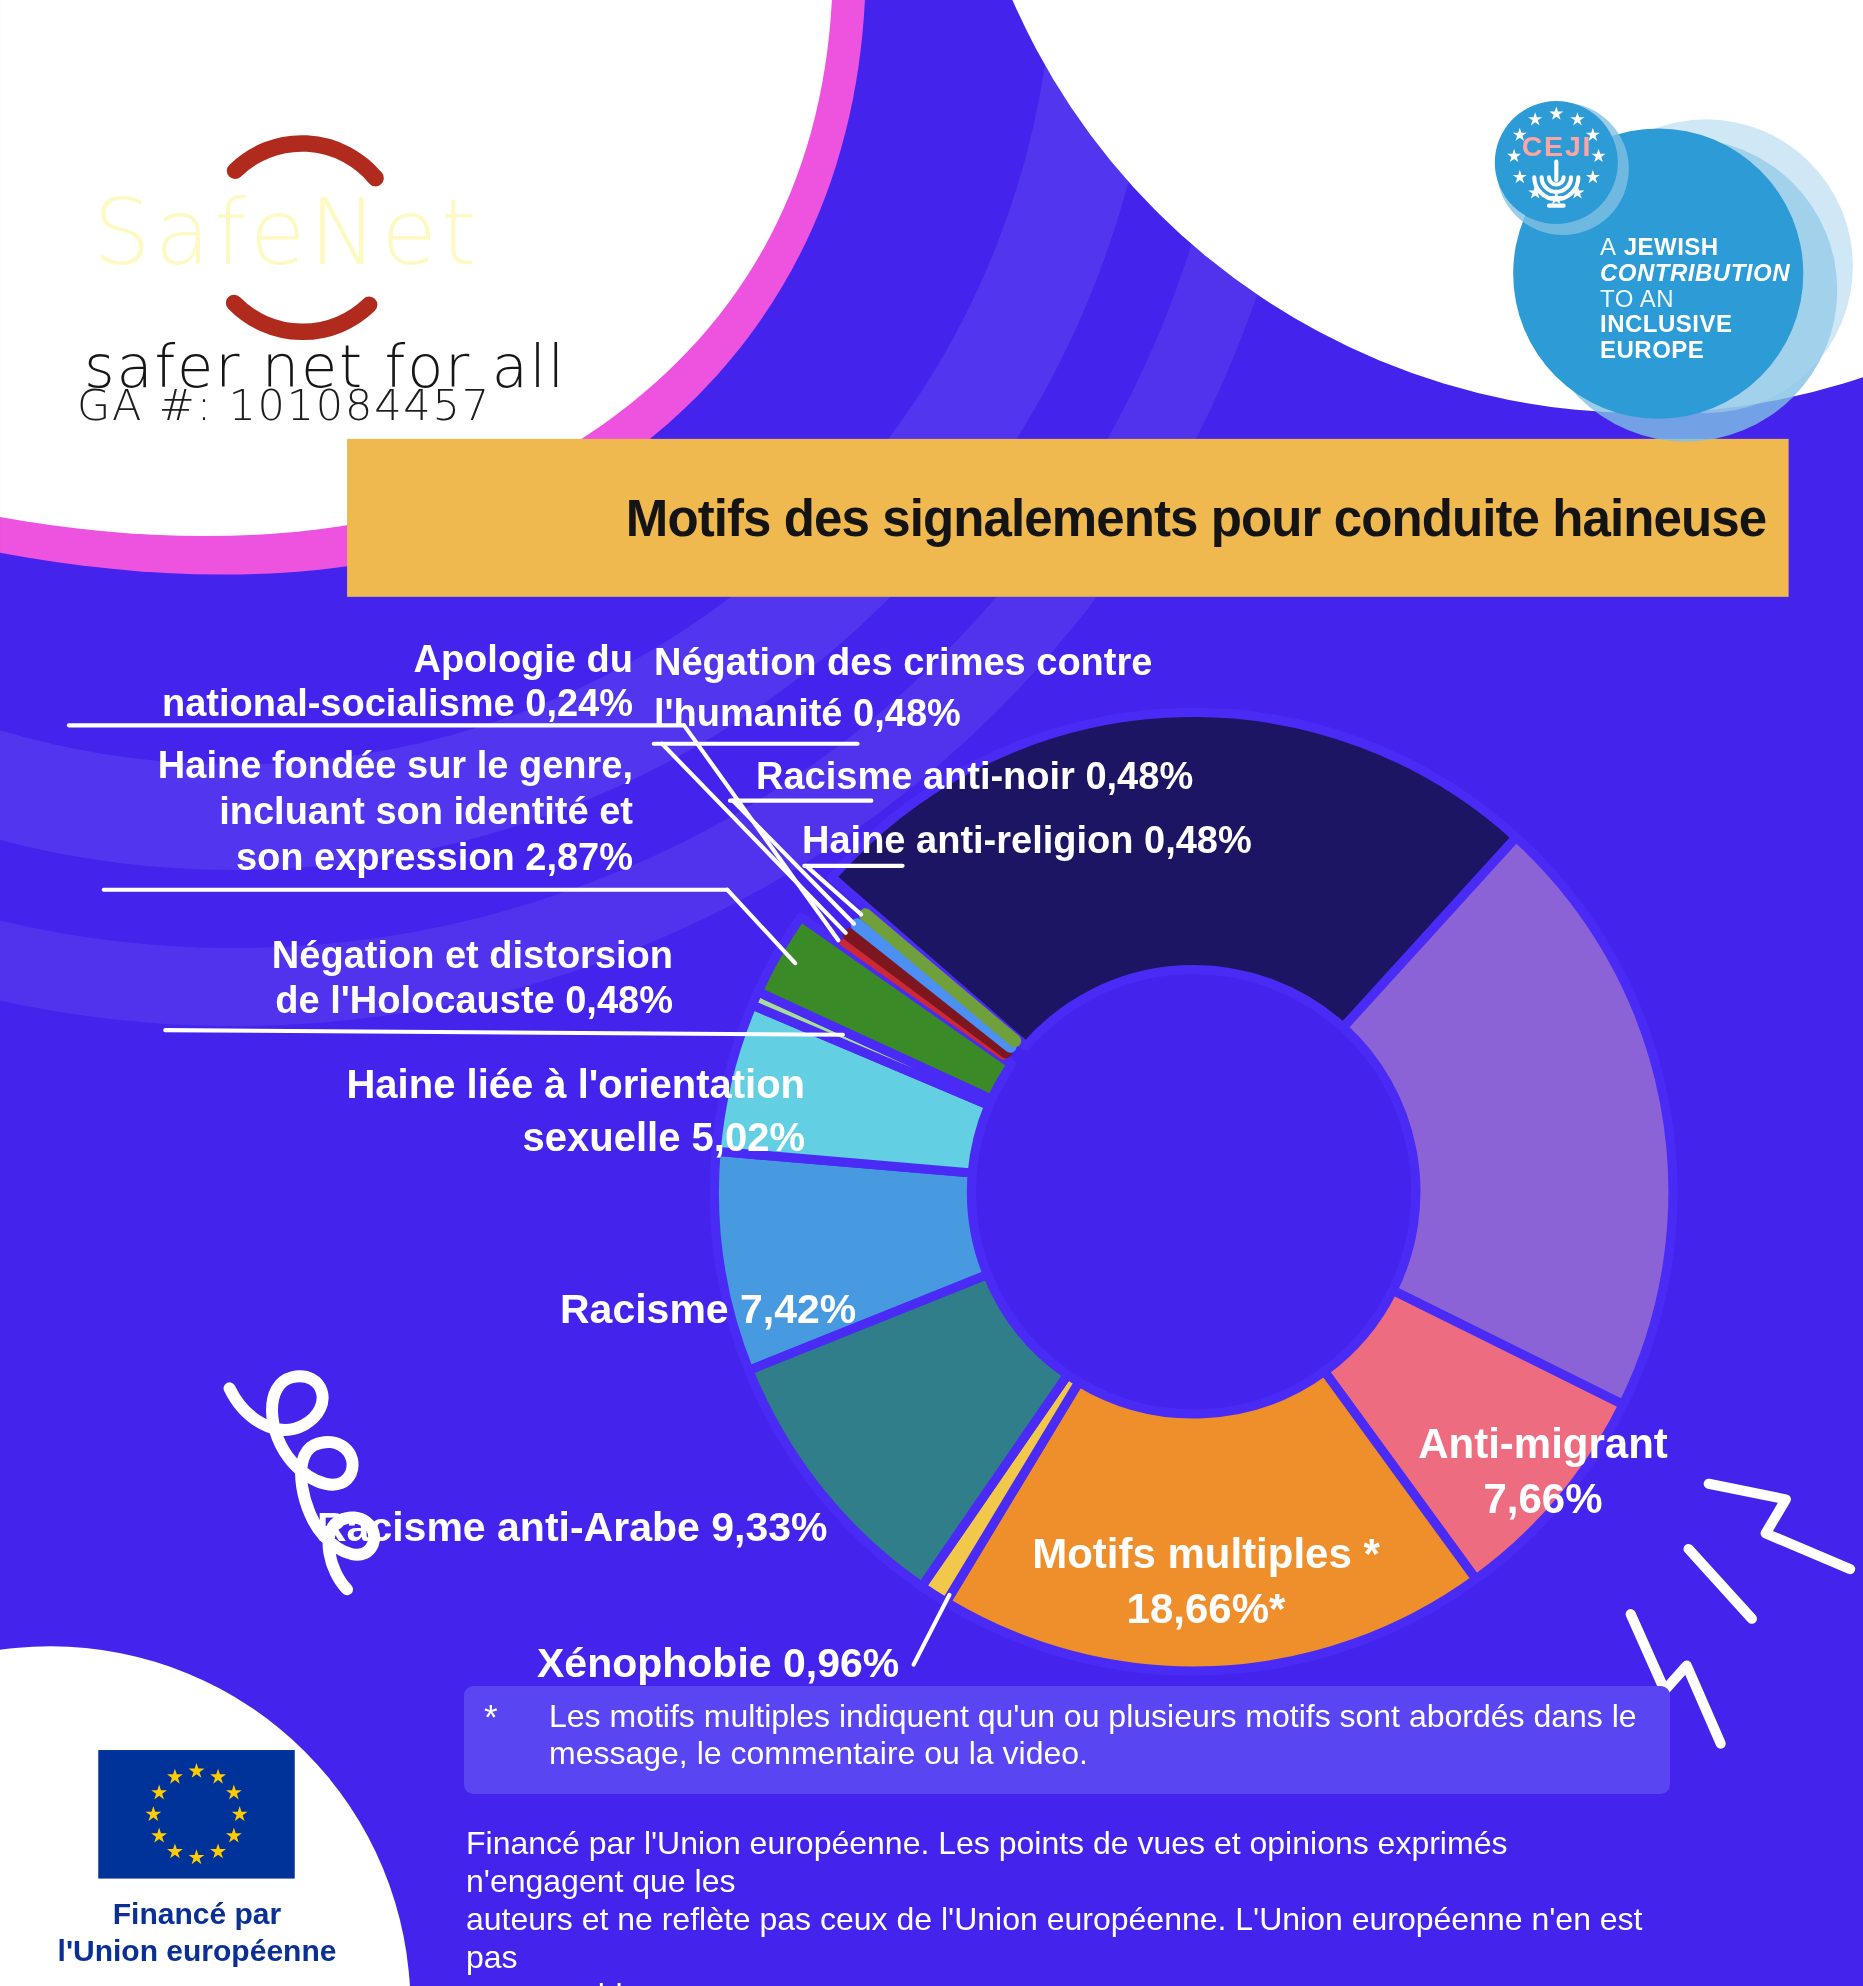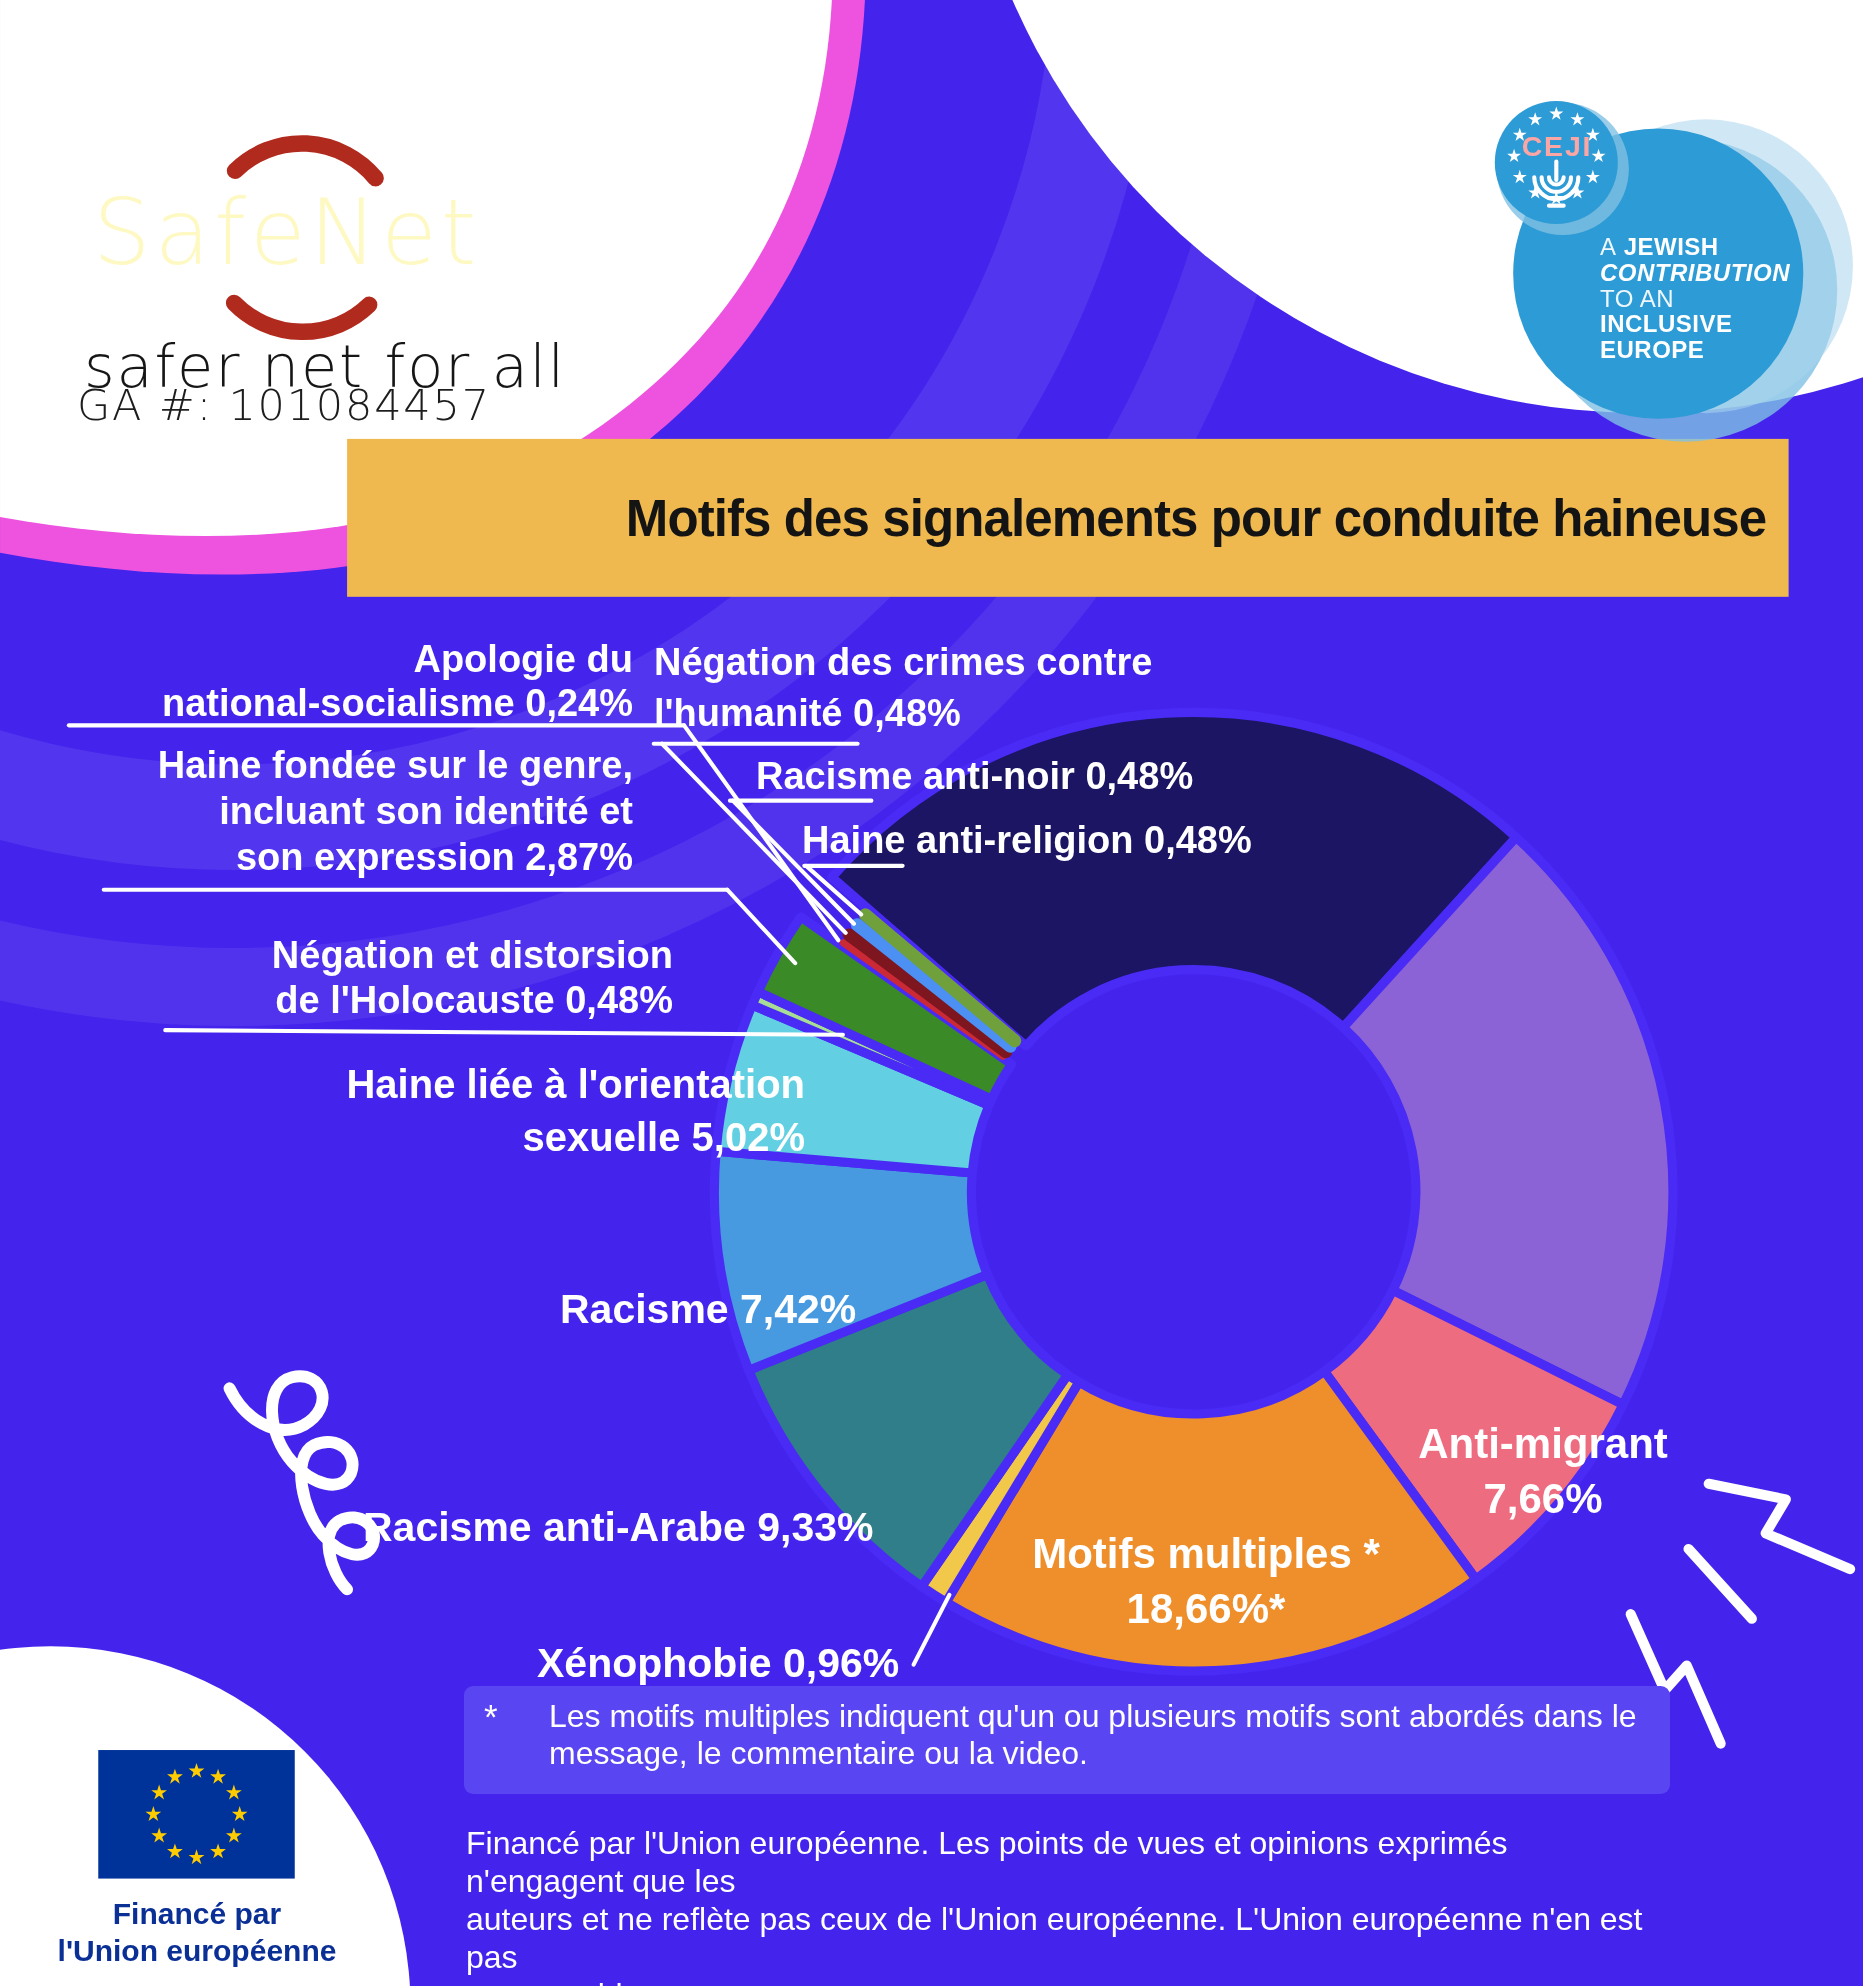--- a/index.html
+++ b/index.html
@@ -166,21 +166,21 @@
   <div class="abs ceji-line ceji-light" style="top:286px;">TO AN</div>
   <div class="abs ceji-line" style="top:311px;">INCLUSIVE</div>
   <div class="abs ceji-line" style="top:337px;">EUROPE</div>
 
   <div class="lbl in" style="left:1543px;top:1471px;">Anti-migrant
 7,66%</div>
   <div class="lbl in" style="left:1194px;top:1581px;margin-left:12px;">Motifs multiples *
 18,66%*</div>
 
   <div class="lbl" style="left:537px;top:1640px;font-size:41px;">Xénophobie 0,96%</div>
-  <div class="lbl" style="left:317px;top:1504px;font-size:41px;margin-left:46px;">Racisme anti-Arabe 9,33%</div>
+  <div class="lbl" style="left:317px;top:1504px;font-size:41px;">Racisme anti-Arabe 9,33%</div>
   <div class="lbl" style="left:560px;top:1286px;font-size:41px;">Racisme 7,42%</div>
   <div class="lbl right" style="left:217px;top:1058px;width:588px;font-size:40px;line-height:53px;">Haine liée à l'orientation
 sexuelle  5,02%</div>
   <div class="lbl right" style="left:131px;top:933px;width:542px;font-size:38px;line-height:45px;">Négation et distorsion
 de l'Holocauste 0,48%</div>
   <div class="lbl right" style="left:73px;top:742px;width:560px;font-size:38px;line-height:46px;">Haine fondée sur le genre,
 incluant son identité et
 son expression  2,87%</div>
   <div class="lbl right" style="left:73px;top:637px;width:560px;font-size:38px;line-height:44px;">Apologie du
 national-socialisme  0,24%</div>

